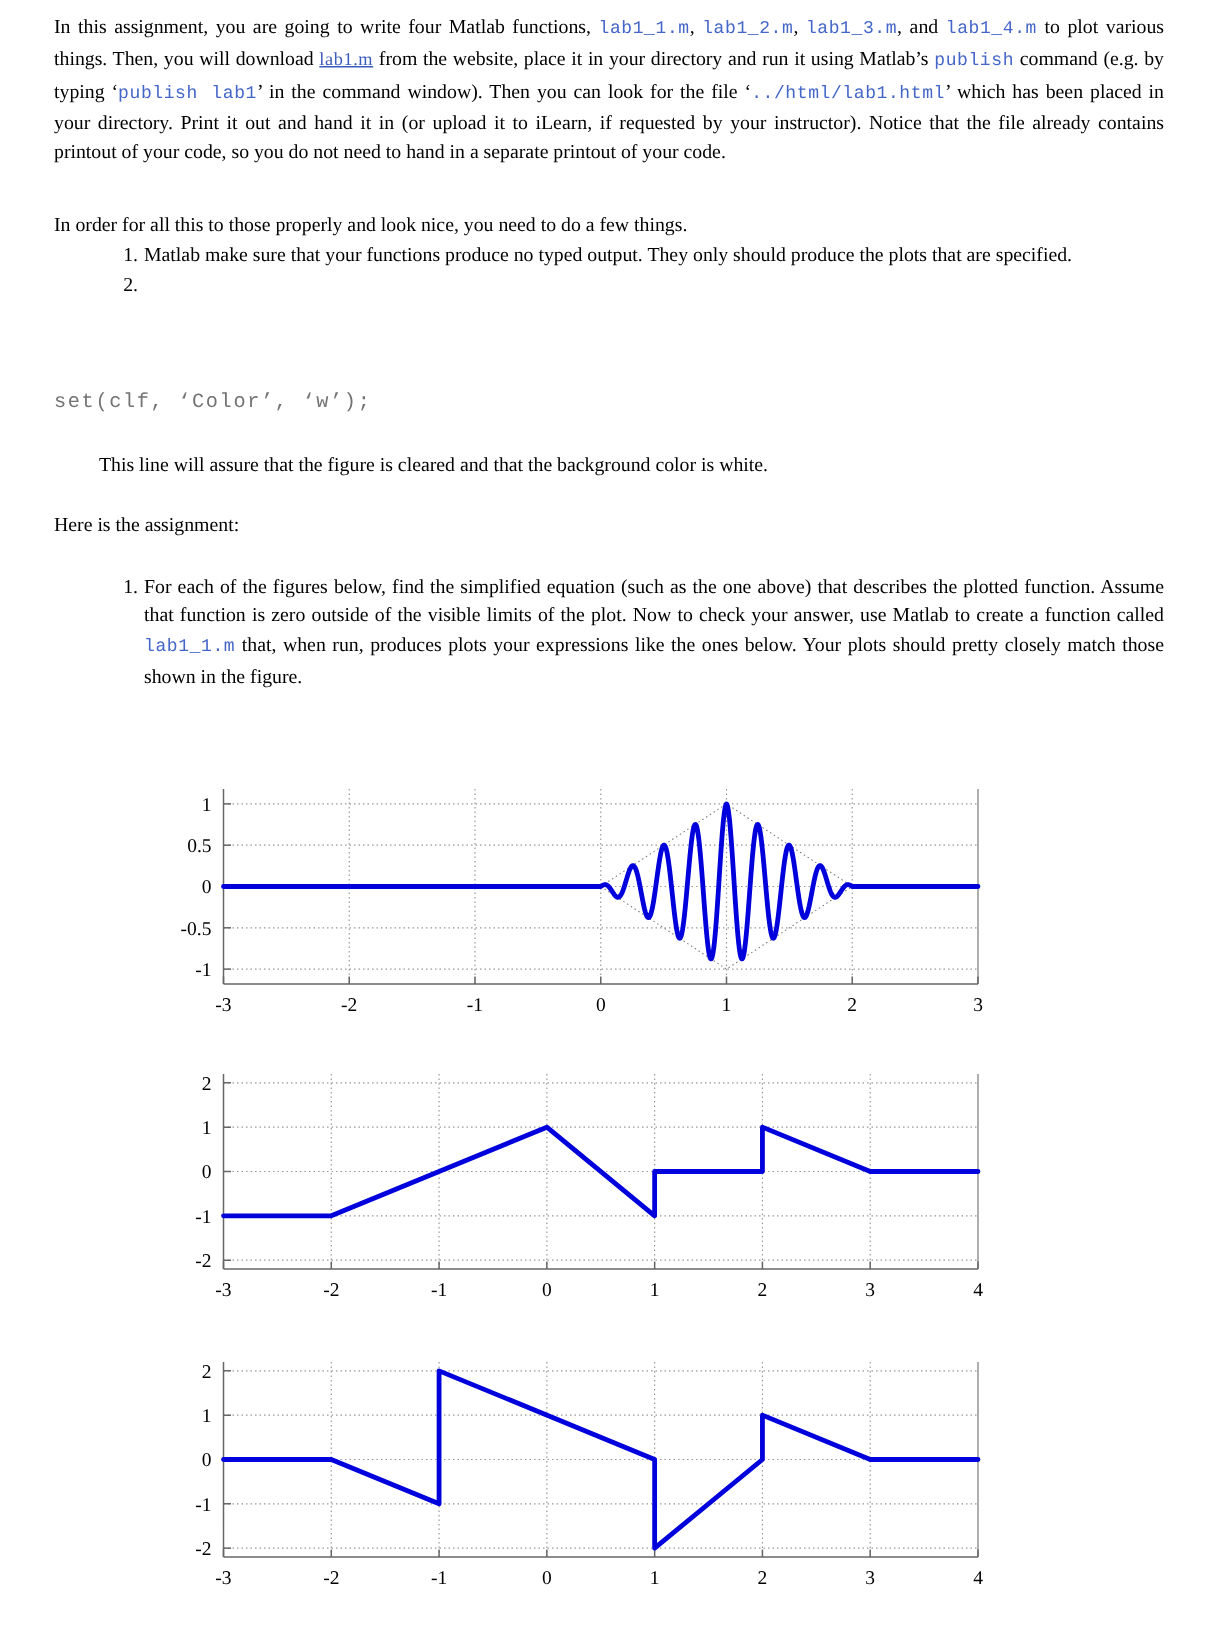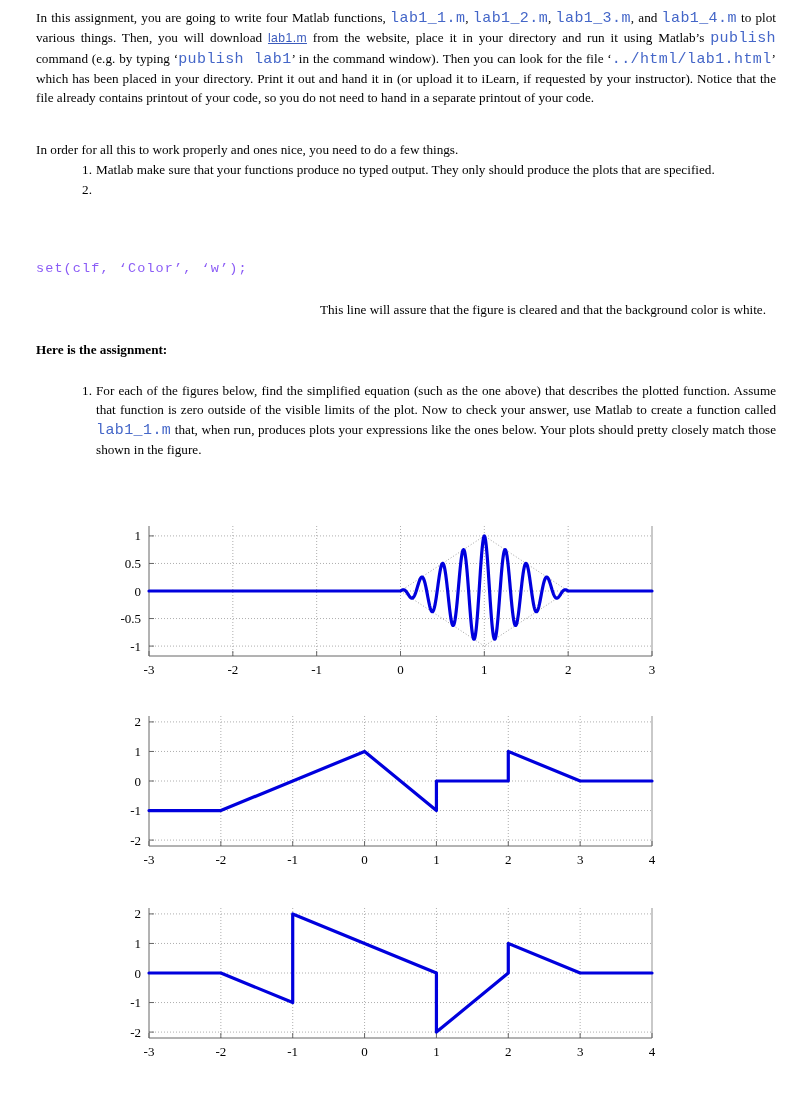--- a/index.html
+++ b/index.html
@@ -26,35 +26,35 @@
     left: 36px;
     width: 740px;
     font-size: 13.2px;
     line-height: 19.3px;
     text-align: justify;
   }
   p { margin: 0; }
   .code {
     font-family: "Liberation Mono", "DejaVu Sans Mono", monospace;
     color: #4466c8;
-    font-size: 15px;
+    font-size: 12px;
     letter-spacing: 0.4px;
   }
   .code-link {
-    font-family: Liberation Sans, sans-serif;
+    font-family: Liberation Serif, serif;
     color: #3b5bbd;
     font-size: 12.2px;
     letter-spacing: 0.4px;
     text-decoration: underline;
   }
   .code-block {
     position: absolute;
     left: 36px;
     font-family: "Liberation Mono", "DejaVu Sans Mono", monospace;
-    color: #8b5cf6;
+    color: #737373;
     font-size: 13.5px;
     letter-spacing: 1.1px;
   }
   .olist {
     position: absolute;
     left: 36px;
     width: 740px;
     font-size: 13.2px;
     line-height: 19.3px;
   }
@@ -70,21 +70,20 @@
     top: 0;
     width: 18px;
     text-align: right;
   }
   .indent-note {
     position: absolute;
     left: 66px;
     width: 700px;
     font-size: 13.2px;
     line-height: 19.3px;
-    text-align: right;
   }
   
   .figure {
     position: absolute;
     left: 0;
     width: 809px;
   }
   .plot-wrap {
     position: relative;
   }
@@ -98,38 +97,38 @@
 </head>
 <body>
 
 <div class="page">
 
   <div class="body-text" style="top: 8px;">
     <p><span>In this assignment, you are going to write four Matlab functions, </span><span class="code">lab1_1.m</span><span>, </span><span class="code">lab1_2.m</span><span>, </span><span class="code">lab1_3.m</span><span>, and </span><span class="code">lab1_4.m</span><span> to plot various things. Then, you will download </span><a href="#" class="code-link">lab1.m</a><span> from the website, place it in your directory and run it using Matlab’s </span><span class="code">publish</span><span> command (e.g. by typing ‘</span><span class="code">publish lab1</span><span>’ in the command window). Then you can look for the file ‘</span><span class="code">../html/lab1.html</span><span>’ which has been placed in your directory. Print it out and hand it in (or upload it to iLearn, if requested by your instructor). Notice that the file already contains printout of your code, so you do not need to hand in a separate printout of your code.</span></p>
   </div>
 
   <div class="body-text" style="top: 140px;">
-    <p>In order for all this to work properly and ones nice, you need to do a few things.</p>
+    <p>In order for all this to those properly and look nice, you need to do a few things.</p>
   </div>
 
   <div class="olist" style="top: 160px;">
     <div class="li">
       <span class="num">1.</span>
       <span>Matlab make sure that your functions produce no typed output. They only should produce the plots that are specified.</span>
     </div>
     <div class="li">
       <span class="num">2.</span>
     </div>
   </div>
 
   <div class="code-block" style="top: 261px;">set(clf, ‘Color’, ‘w’);</div>
 
   <div class="indent-note" style="top: 300px;">This line will assure that the figure is cleared and that the background color is white.</div>
 
-  <div class="body-text" style="top: 340px; font-weight: bold;">Here is the assignment:</div>
+  <div class="body-text" style="top: 340px;">Here is the assignment:</div>
 
   <div class="olist" style="top: 381px;">
     <div class="li">
       <span class="num">1.</span>
       <span>For each of the figures below, find the simplified equation (such as the one above) that describes the plotted function. Assume that function is zero outside of the visible limits of the plot. Now to check your answer, use Matlab to create a function called </span><span class="code">lab1_1.m</span><span> that, when run, produces plots your expressions like the ones below. Your plots should pretty closely match those shown in the figure.</span>
     </div>
   </div>
 
   <div class="figure" style="top: 508px;">
     <div class="plot-wrap">

